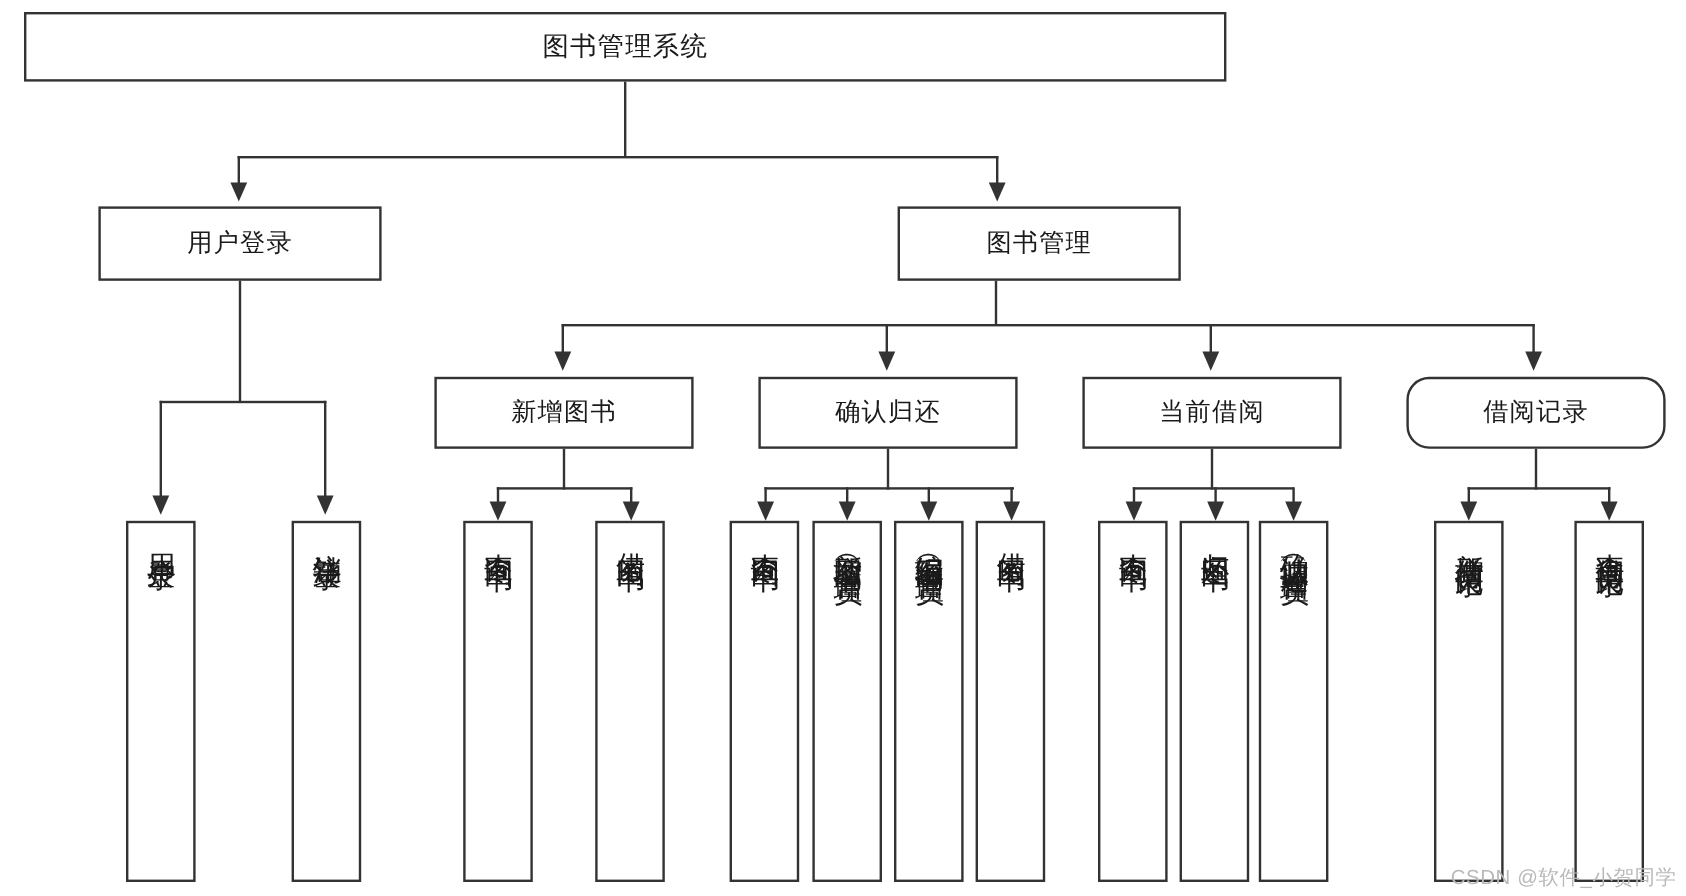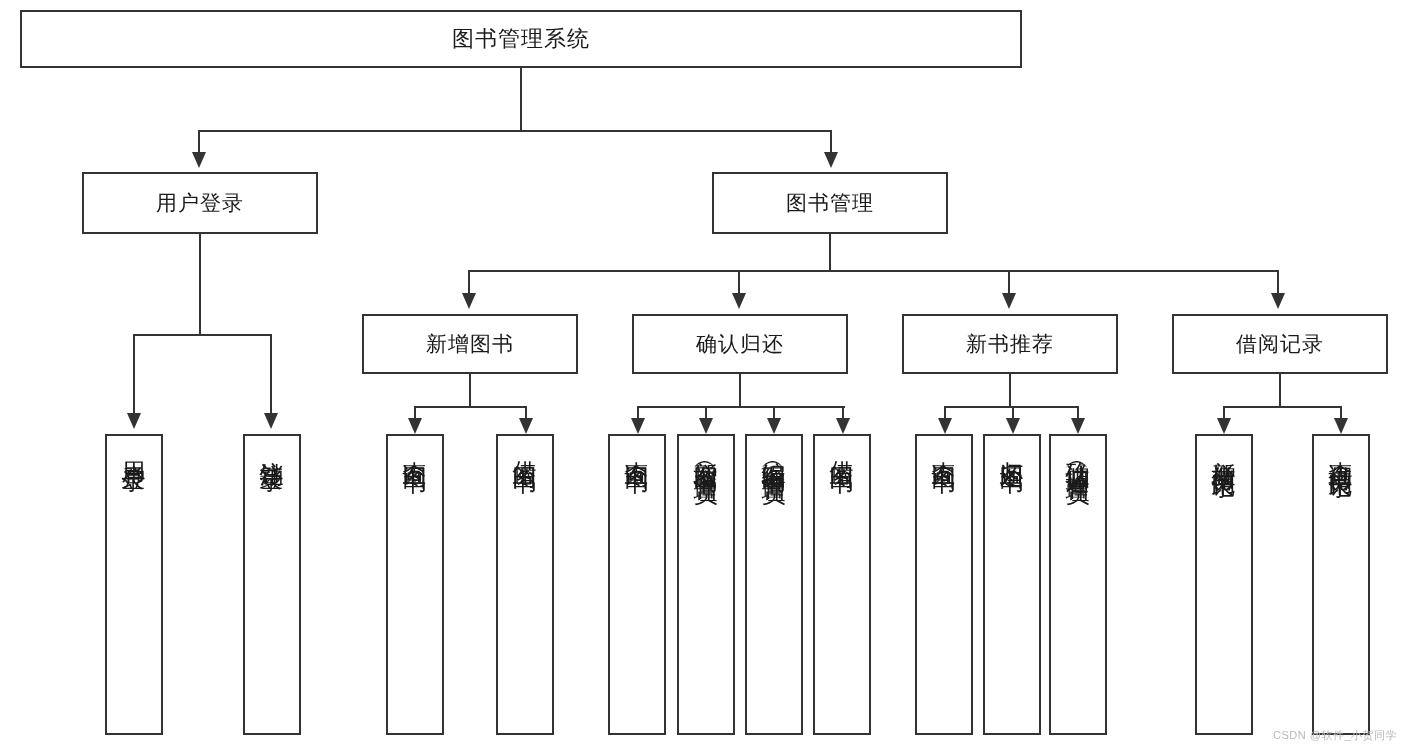--- a/index.html
+++ b/index.html
@@ -69,21 +69,21 @@
     height: 0;
     border-left: 7px solid transparent;
     border-right: 7px solid transparent;
     border-top: 16px solid #333333;
   }
   
   #watermark {
     position: absolute;
     right: 8px;
     bottom: 4px;
-    font-size: 11px;
+    font-size: 17px;
     color: #b9b9b9;
     letter-spacing: 0.5px;
     white-space: nowrap;
   }
 </style>
 </head>
 <body>
 
 <div id="canvas">
 
@@ -96,21 +96,21 @@
   <div class="line hline" style="left:198px; top:130px; width:634px; height:2px;"></div>
 
   <div class="line vline" style="left:198px; top:130px; width:2px; height:25px;"></div>
   <div class="arrow" style="left:192px; top:152px;"></div>
   <div class="line vline" style="left:830px; top:130px; width:2px; height:25px;"></div>
   <div class="arrow" style="left:824px; top:152px;"></div>
 
   <div class="node horiz" style="left:82px; top:172px; width:236px; height:62px;">
     <span class="label">用户登录</span>
   </div>
-  <div class="node horiz" style="left:712px; top:172px; width:236px; height:62px;">
+  <div class="node horiz" style="left:748px; top:172px; width:236px; height:62px;">
     <span class="label">图书管理</span>
   </div>
 
   <div class="line vline" style="left:199px; top:234px; width:2px; height:101px;"></div>
   <div class="line hline" style="left:133px; top:334px; width:139px; height:2px;"></div>
   <div class="line vline" style="left:133px; top:334px; width:2px; height:81px;"></div>
   <div class="arrow" style="left:127px; top:413px;"></div>
   <div class="line vline" style="left:270px; top:334px; width:2px; height:81px;"></div>
   <div class="arrow" style="left:264px; top:413px;"></div>
 
@@ -129,23 +129,23 @@
   <div class="line vline" style="left:1277px; top:270px; width:2px; height:25px;"></div>
   <div class="arrow" style="left:1271px; top:293px;"></div>
 
   <div class="node horiz" style="left:362px; top:314px; width:216px; height:60px;">
     <span class="label">新增图书</span>
   </div>
   <div class="node horiz" style="left:632px; top:314px; width:216px; height:60px;">
     <span class="label">确认归还</span>
   </div>
   <div class="node horiz" style="left:902px; top:314px; width:216px; height:60px;">
-    <span class="label">新书推荐</span>
-  </div>
-  <div class="node horiz" style="left:1172px; top:314px; width:216px; height:60px;">
+    <span class="label">当前借阅</span>
+  </div>
+  <div class="node horiz" style="left:1172px; top:314px; width:216px; height:60px;border-radius:19px;">
     <span class="label">借阅记录</span>
   </div>
 
   <div class="line vline" style="left:469px; top:374px; width:2px; height:34px;"></div>
   <div class="line hline" style="left:414px; top:406px; width:113px; height:2px;"></div>
   <div class="line vline" style="left:414px; top:406px; width:2px; height:14px;"></div>
   <div class="arrow" style="left:408px; top:418px;"></div>
   <div class="line vline" style="left:525px; top:406px; width:2px; height:14px;"></div>
   <div class="arrow" style="left:519px; top:418px;"></div>
 

